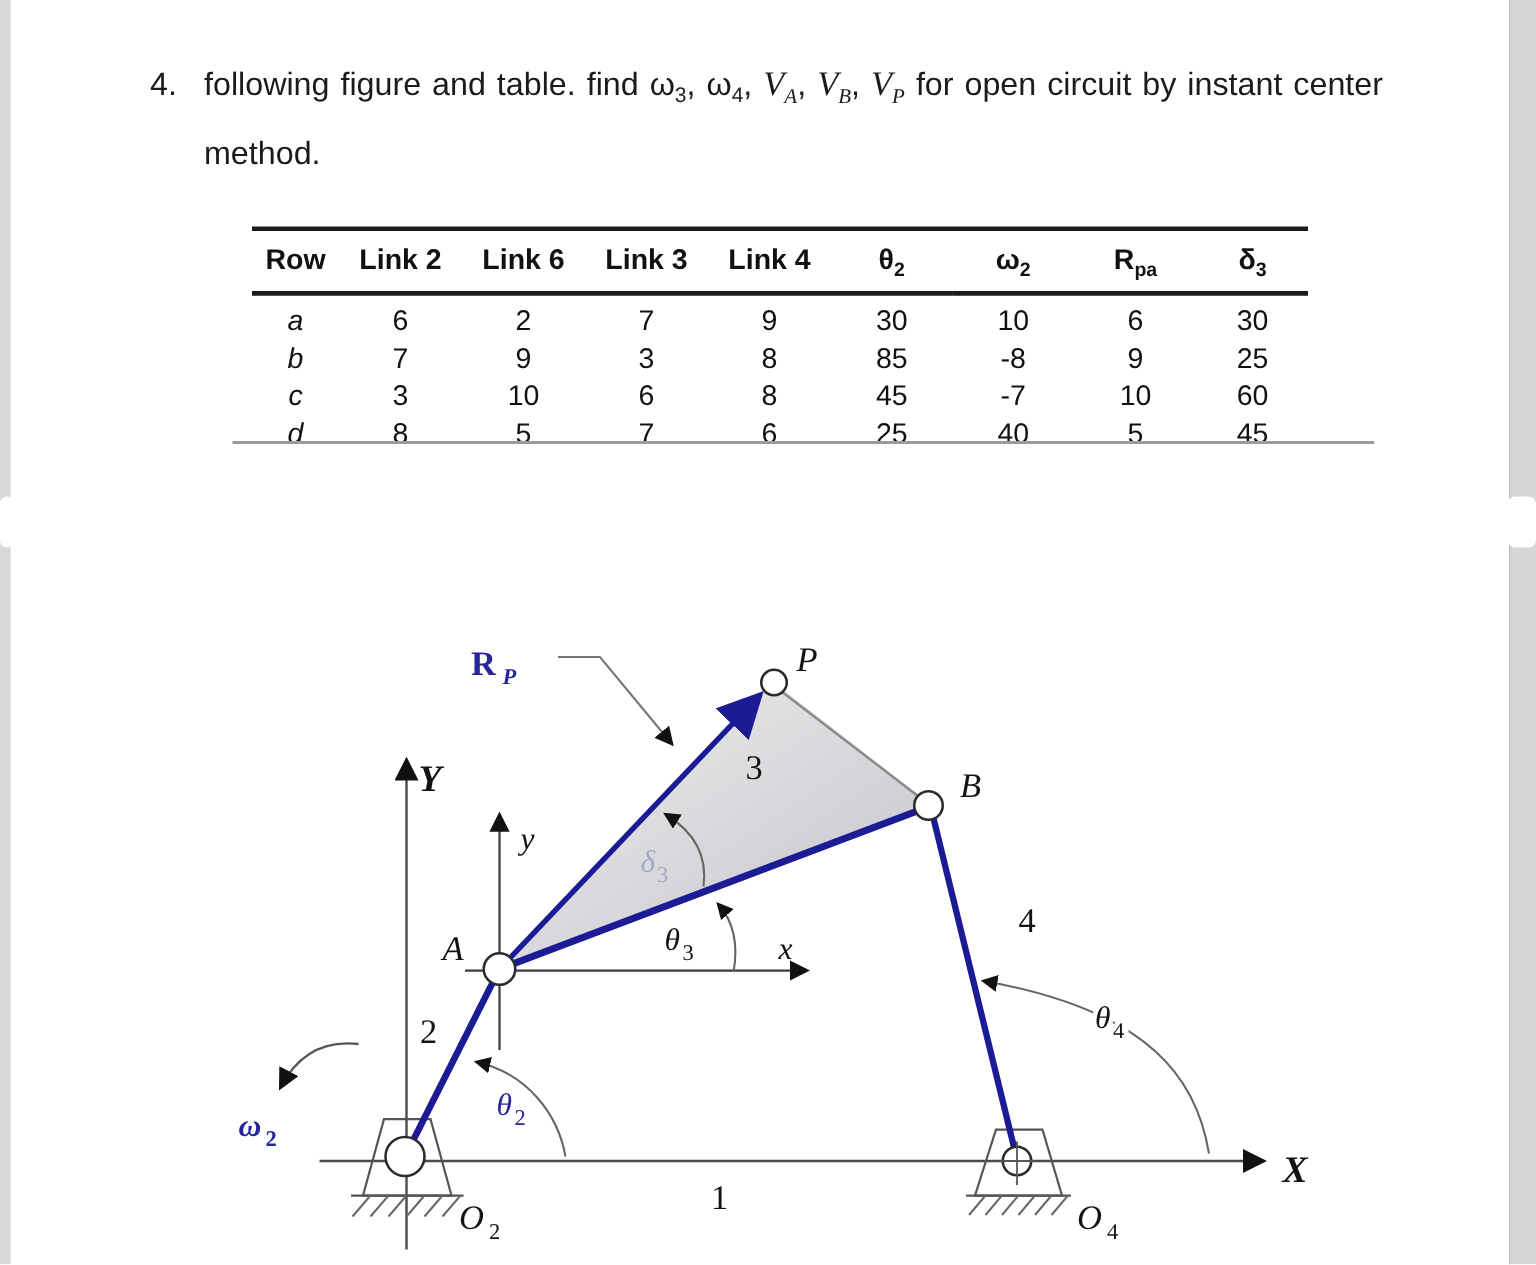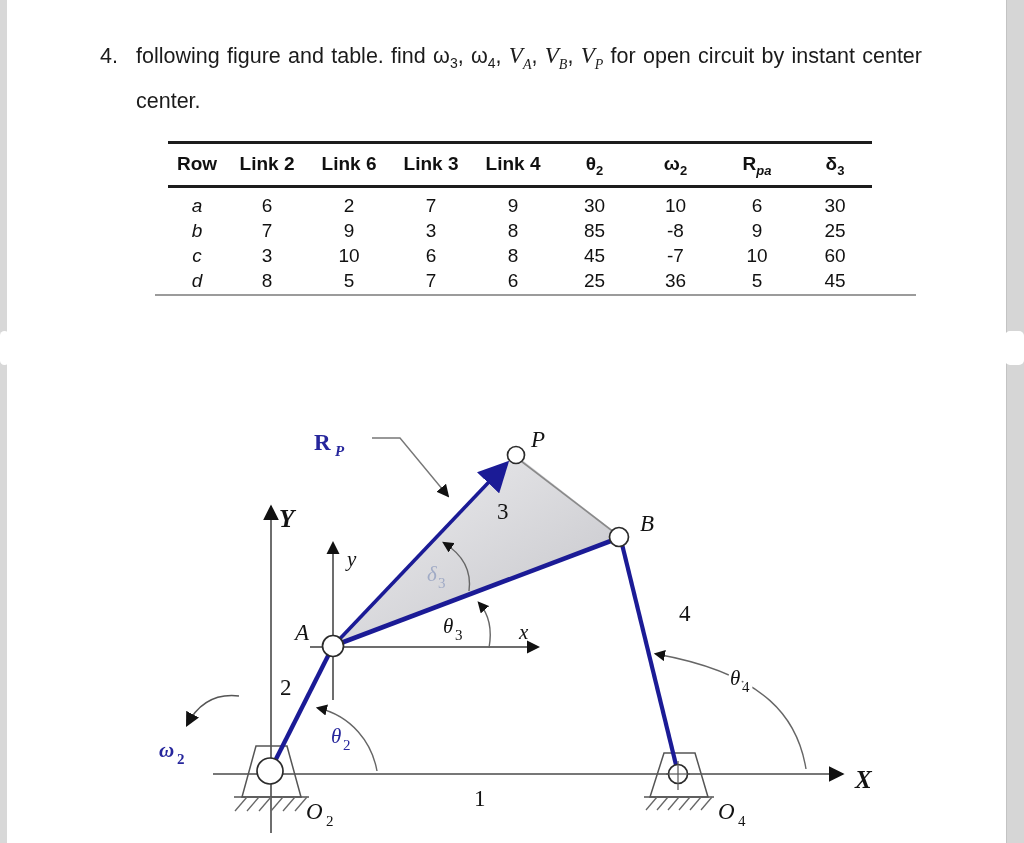--- a/index.html
+++ b/index.html
@@ -17,26 +17,26 @@
            font-size:21.5px;line-height:36px;}
   .prow{display:flex;}
   .pnum{width:36px;flex:0 0 36px;}
   .ptext{flex:1;}
   .pline.just{text-align:justify;text-align-last:justify;}
   .vterm{font-family:"Liberation Serif",serif;font-weight:normal;font-style:italic;font-size:23px;}
   .vterm sub{font-size:14px;}
   .wterm sub{font-size:14px;}
 
   
-  .tablewrap{position:absolute;left:168px;top:141px;width:704px;border-top:3px solid #1c1c1c;}
+  .tablewrap{position:absolute;left:168px;top:151px;width:704px;border-top:3px solid #1c1c1c;}
   table.ptable{border-collapse:collapse;width:704px;table-layout:fixed;}
   .ptable th{font-weight:bold;font-size:19px;color:#111;padding:9px 0 7px 0;
              border-bottom:3px solid #1c1c1c;text-align:center;}
   .ptable th sub{font-size:13px;font-weight:bold;}
-  .ptable th.rpa sub{font-style:italic;}
+  .ptable th.rpa sub{}
   .ptable td{font-size:19px;color:#111;text-align:center;height:25px;vertical-align:middle;padding:0;}
   .ptable tbody tr:first-child td{padding-top:6px;}
   .ptable td.rowlab{font-style:italic;}
   .tbl-bottom-rule{position:absolute;left:155px;top:294px;width:761px;height:2px;background:#9b9b9b;}
 
   
   svg.fig{position:absolute;left:0;top:0;width:1024px;height:843px;}
   .fl{font-family:"Liberation Serif",serif;font-style:italic;font-size:23px;fill:#131313;}
   .fn{font-family:"Liberation Serif",serif;font-size:23px;fill:#131313;}
   .fsub{font-family:"Liberation Serif",serif;font-size:15px;fill:#131313;}
@@ -166,21 +166,21 @@
 
     <text class="fn bold navy" x="314" y="450">R</text>
     <text class="fsub navy bold" style="font-style:italic" x="335" y="456">P</text>
   </svg>
 
   <div class="problem">
     <div class="prow">
       <span class="pnum">4.</span>
       <div class="ptext">
         <div class="pline just"><span>following figure and table. find </span><span class="wterm"><span>ω</span><sub>3</sub></span><span>, </span><span class="wterm"><span>ω</span><sub>4</sub></span><span>, </span><span class="vterm"><span>V</span><sub>A</sub></span><span>, </span><span class="vterm"><span>V</span><sub>B</sub></span><span>, </span><span class="vterm"><span>V</span><sub>P</sub></span><span> for open circuit by instant center</span></div>
-        <div class="pline">center.</div>
+        <div class="pline">method.</div>
       </div>
     </div>
   </div>
 
   <div class="tablewrap">
     <table class="ptable">
       <colgroup>
         <col style="width:58px">
           <col style="width:82px">
           <col style="width:82px">
@@ -238,21 +238,21 @@
           <td>10</td>
           <td>60</td>
         </tr>
         <tr>
           <td class="rowlab">d</td>
           <td>8</td>
           <td>5</td>
           <td>7</td>
           <td>6</td>
           <td>25</td>
-          <td>36</td>
+          <td>40</td>
           <td>5</td>
           <td>45</td>
         </tr>
       </tbody>
     </table>
   </div>
   <div class="tbl-bottom-rule"></div>
 
   <div class="strip-left"></div>
   <div class="strip-right"></div>

